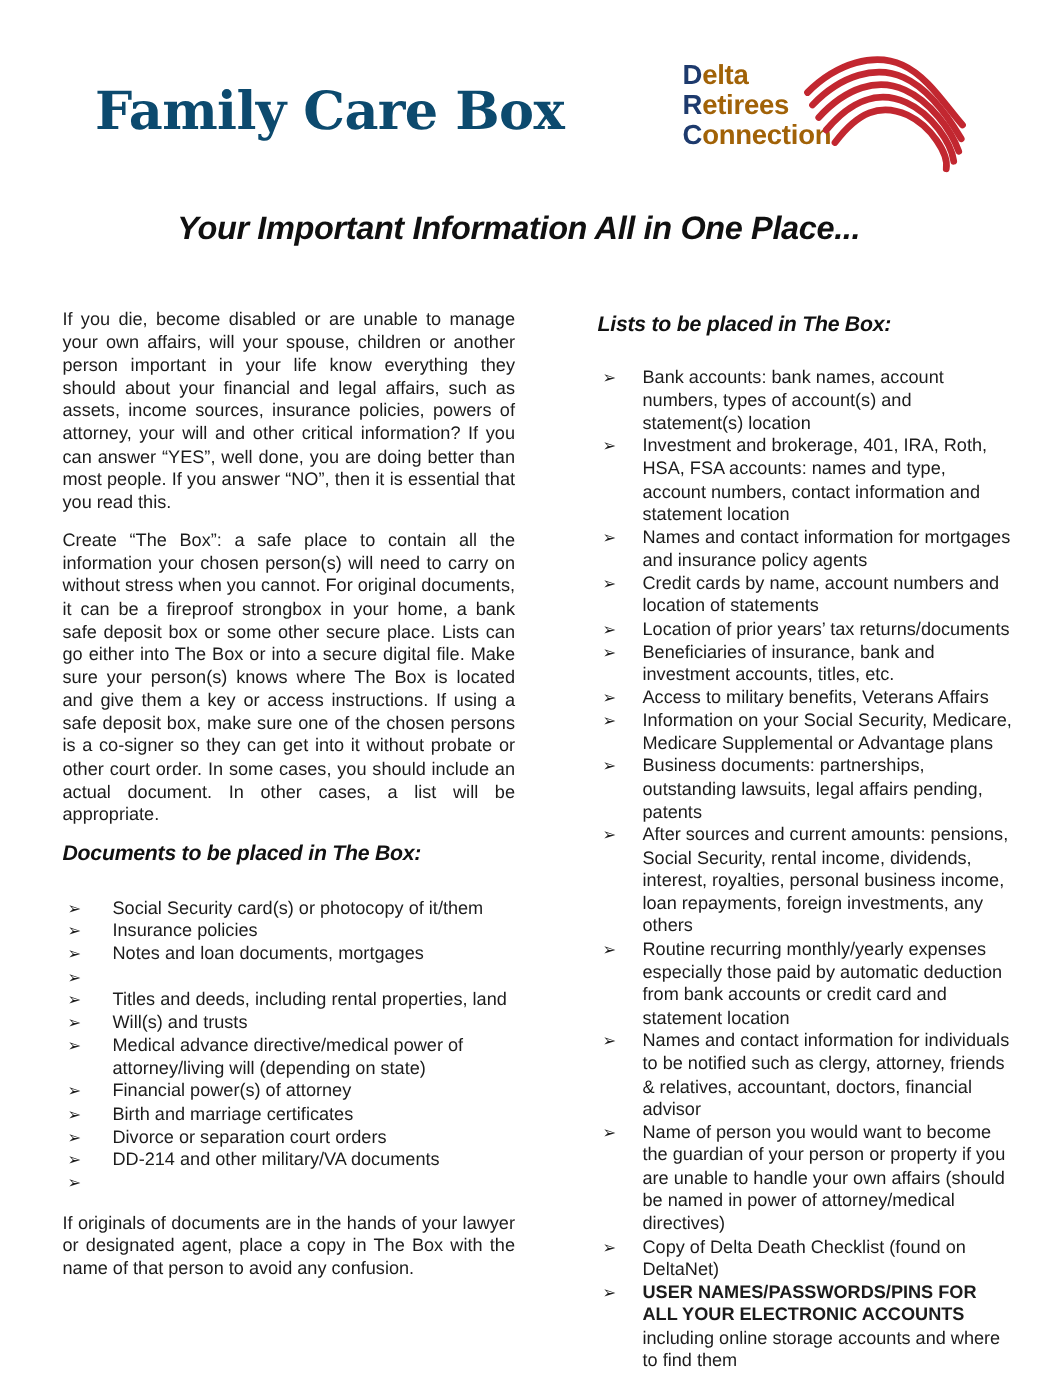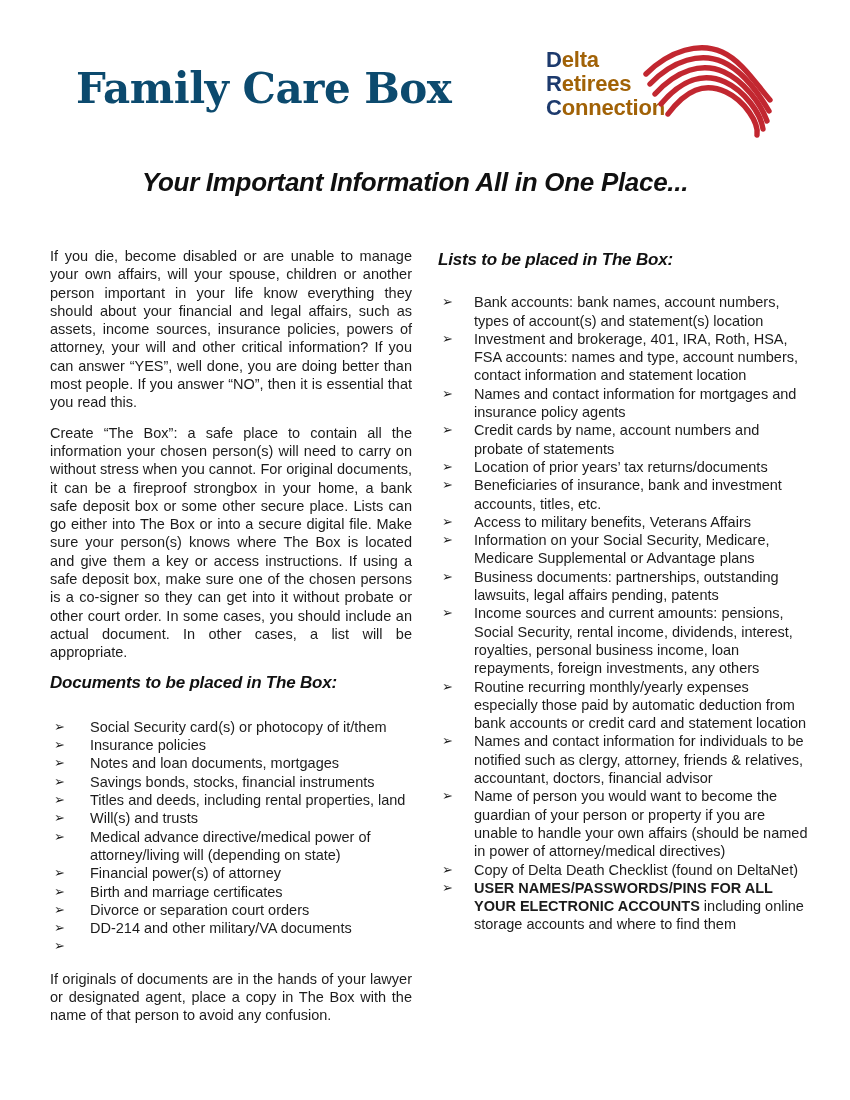--- a/index.html
+++ b/index.html
@@ -34,21 +34,21 @@
     letter-spacing:-0.3px;
   }
 
   
   .columns{
     position:absolute;top:247px;left:50px;right:40px;
     display:flex;gap:26px;
     font-size:14.5px;line-height:18.3px;
   }
   .col-left{flex:0 0 362px;width:362px;}
-  .col-right{flex:1;min-width:0;}
+  .col-right{flex:1;min-width:0;margin-left:40px;}
 
   .para{margin:0 0 12px 0;text-align:justify;}
   .para:last-child{margin-bottom:0;}
   .closing{margin:14px 0 0 0;}
 
   .section-heading{
     margin:0 0 24px 0;font-size:17px;font-style:italic;font-weight:700;
     color:#111;letter-spacing:-0.2px;
   }
   .col-left .section-heading{margin-top:10px;margin-bottom:26px;}
@@ -105,21 +105,20 @@
             <span class="btext"><b></b><span>Insurance policies</span></span>
           </li>
 
           <li class="bullet">
             <span class="marker">➢</span>
             <span class="btext"><b></b><span>Notes and loan documents, mortgages</span></span>
           </li>
 
           <li class="bullet">
             <span class="marker">➢</span>
-            <span class="btext"><b></b><span>Savings bonds, stocks, financial instruments</span></span>
           </li>
 
           <li class="bullet">
             <span class="marker">➢</span>
             <span class="btext"><b></b><span>Titles and deeds, including rental properties, land</span></span>
           </li>
 
           <li class="bullet">
             <span class="marker">➢</span>
             <span class="btext"><b></b><span>Will(s) and trusts</span></span>
@@ -171,21 +170,21 @@
             <span class="btext"><b></b><span>Investment and brokerage, 401, IRA, Roth, HSA, FSA accounts: names and type, account numbers, contact information and statement location</span></span>
           </li>
 
           <li class="bullet">
             <span class="marker">➢</span>
             <span class="btext"><b></b><span>Names and contact information for mortgages and insurance policy agents</span></span>
           </li>
 
           <li class="bullet">
             <span class="marker">➢</span>
-            <span class="btext"><b></b><span>Credit cards by name, account numbers and probate of statements</span></span>
+            <span class="btext"><b></b><span>Credit cards by name, account numbers and location of statements</span></span>
           </li>
 
           <li class="bullet">
             <span class="marker">➢</span>
             <span class="btext"><b></b><span>Location of prior years’ tax returns/documents</span></span>
           </li>
 
           <li class="bullet">
             <span class="marker">➢</span>
             <span class="btext"><b></b><span>Beneficiaries of insurance, bank and investment accounts, titles, etc.</span></span>
@@ -201,21 +200,21 @@
             <span class="btext"><b></b><span>Information on your Social Security, Medicare, Medicare Supplemental or Advantage plans</span></span>
           </li>
 
           <li class="bullet">
             <span class="marker">➢</span>
             <span class="btext"><b></b><span>Business documents: partnerships, outstanding lawsuits, legal affairs pending, patents</span></span>
           </li>
 
           <li class="bullet">
             <span class="marker">➢</span>
-            <span class="btext"><b></b><span>Income sources and current amounts: pensions, Social Security, rental income, dividends, interest, royalties, personal business income, loan repayments, foreign investments, any others</span></span>
+            <span class="btext"><b></b><span>After sources and current amounts: pensions, Social Security, rental income, dividends, interest, royalties, personal business income, loan repayments, foreign investments, any others</span></span>
           </li>
 
           <li class="bullet">
             <span class="marker">➢</span>
             <span class="btext"><b></b><span>Routine recurring monthly/yearly expenses especially those paid by automatic deduction from bank accounts or credit card and statement location</span></span>
           </li>
 
           <li class="bullet">
             <span class="marker">➢</span>
             <span class="btext"><b></b><span>Names and contact information for individuals to be notified such as clergy, attorney, friends &amp; relatives, accountant, doctors, financial advisor</span></span>

